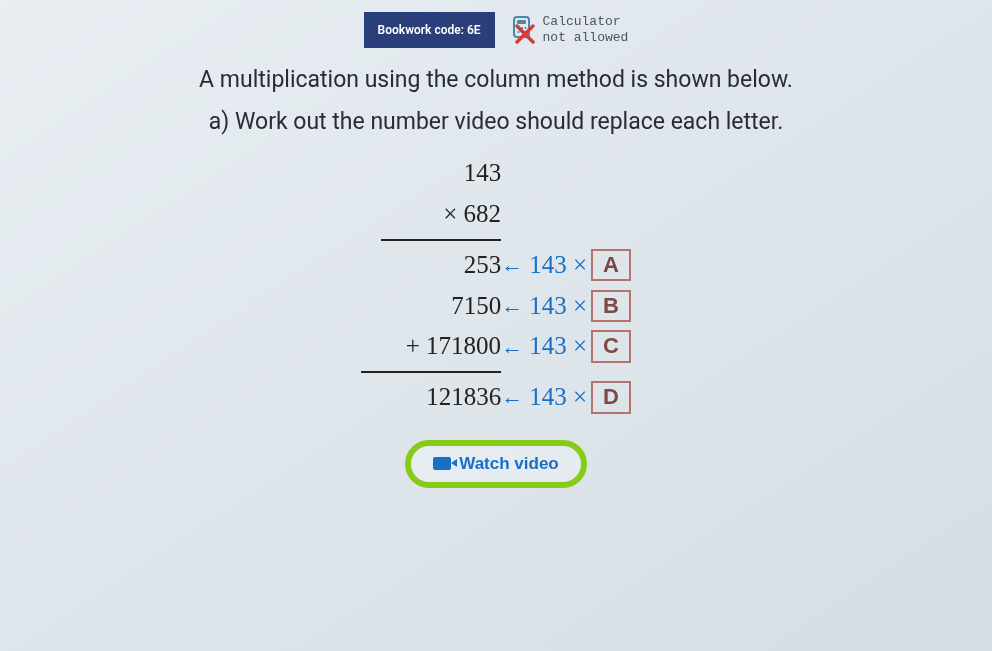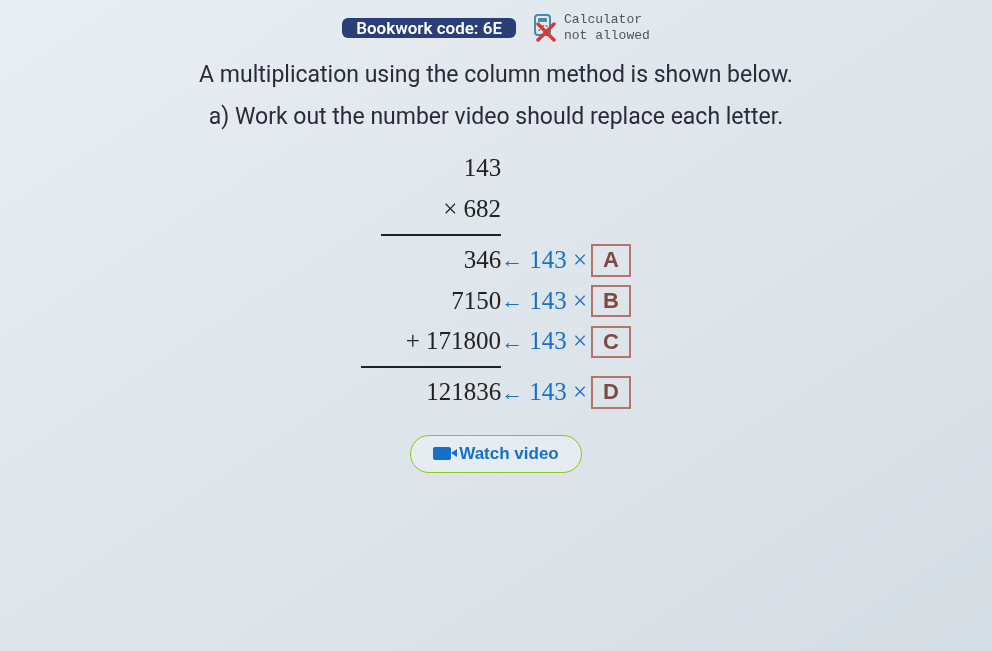--- a/index.html
+++ b/index.html
@@ -16,23 +16,23 @@
       align-items: center;
       justify-content: center;
       gap: 14px;
       padding-top: 12px;
       padding-bottom: 8px;
     }
     .bookwork-badge {
       background: #2a3e7a;
       color: #fff;
       font-weight: 600;
-      padding: 0 14px;
-      border-radius: 6px;
-      font-size: 17px;
+      padding: 11px 14px;
+      border-radius: 0;
+      font-size: 12px;
     }
     .calc-block {
       display: flex;
       align-items: center;
       gap: 6px;
       font-family: Liberation Mono, monospace;
     }
     .calc-icon {
       width: 28px;
       height: 28px;
@@ -82,21 +82,21 @@
       font-size: 22px;
     }
     .num-cell { padding: 1px 0; min-width: 140px; }
     .exp-cell { padding: 1px 0; }
     .watch-video {
       display: flex;
       justify-content: center;
       margin-top: 22px;
     }
     .watch-btn {
-      border: 1px solid #84cc16;
+      border: 6px solid #84cc16;
       border-radius: 24px;
       background: rgba(255,255,255,0.3);
       color: #1670c9;
       font-weight: 600;
       font-size: 17px;
       padding: 8px 22px;
       display: inline-flex;
       align-items: center;
       gap: 8px;
       cursor: pointer;
@@ -146,21 +146,21 @@
       <div class="exp-col exp-cell"></div>
 
       <div class="num-col num-cell">× 682</div>
       <div class="exp-col exp-cell"></div>
 
       <div class="num-col">
           <div class="rule"></div>
         </div>
       <div class="exp-col"></div>
 
-      <div class="num-col num-cell">346</div>
+      <div class="num-col num-cell">253</div>
       <div class="exp-col exp-cell">
         <span class="arrow">←</span>
         <span class="exp-text">143 ×</span>
         <span class="letter-box">A</span>
       </div>
 
       <div class="num-col num-cell">7150</div>
       <div class="exp-col exp-cell">
         <span class="arrow">←</span>
         <span class="exp-text">143 ×</span>

